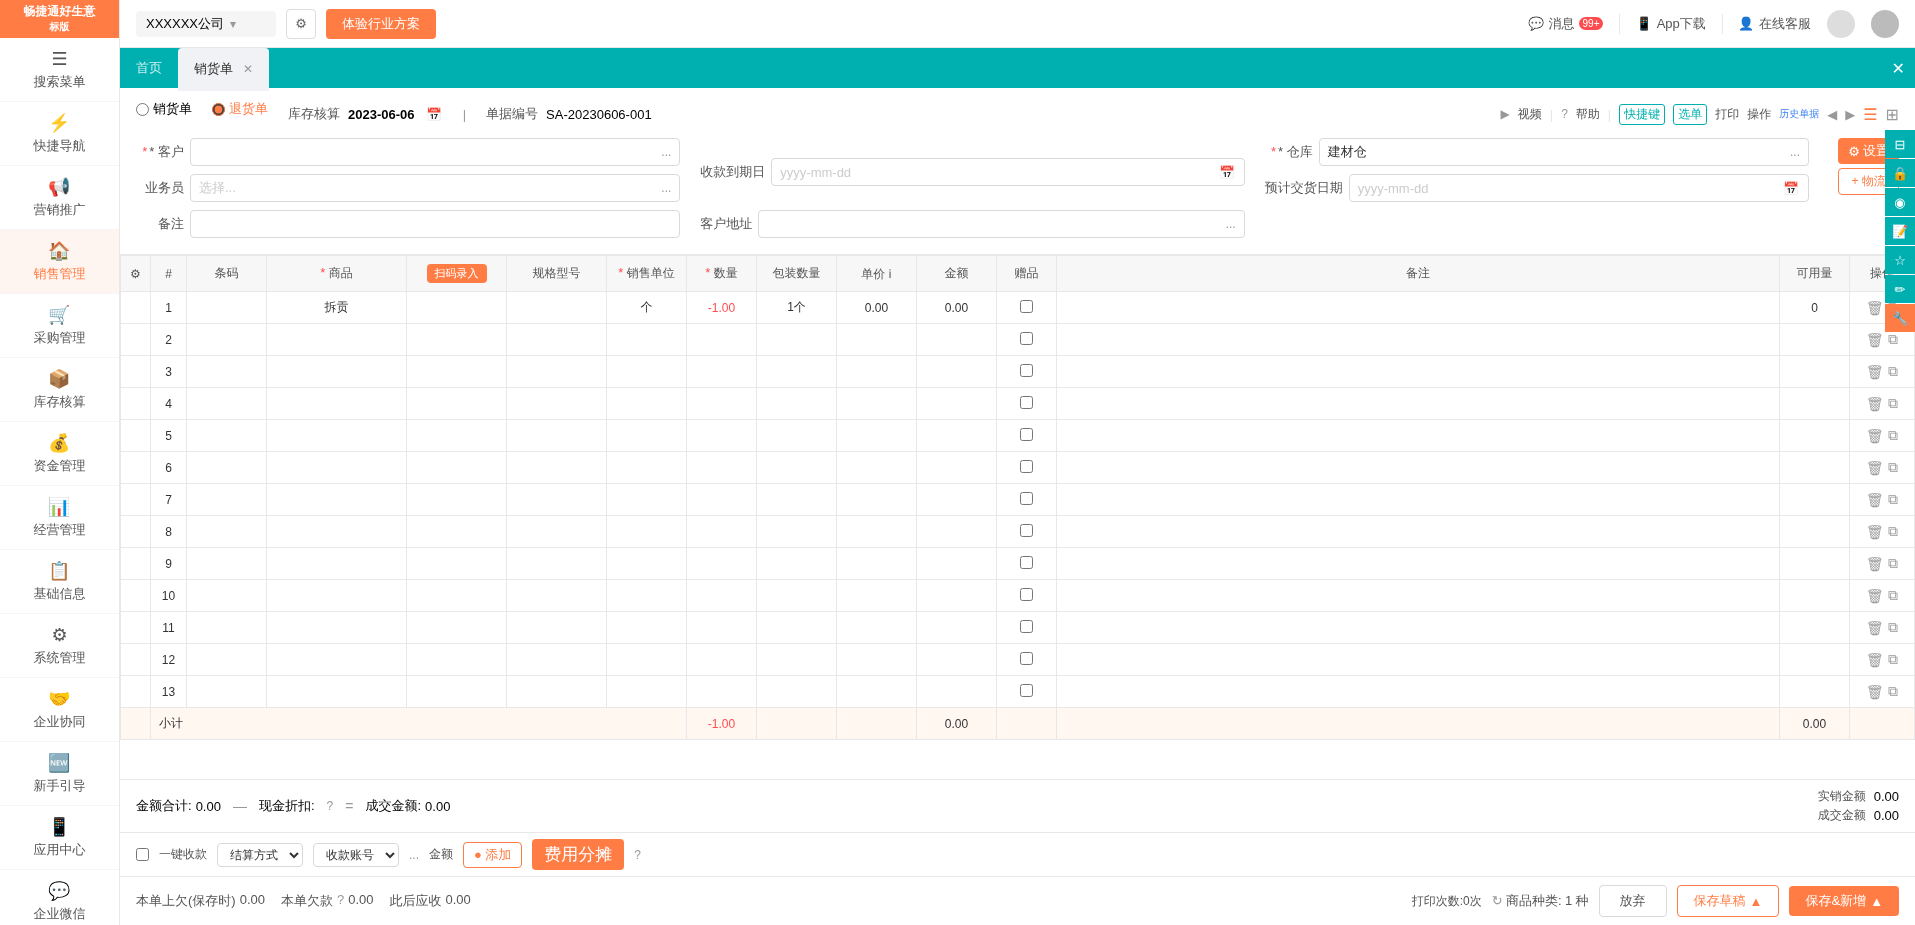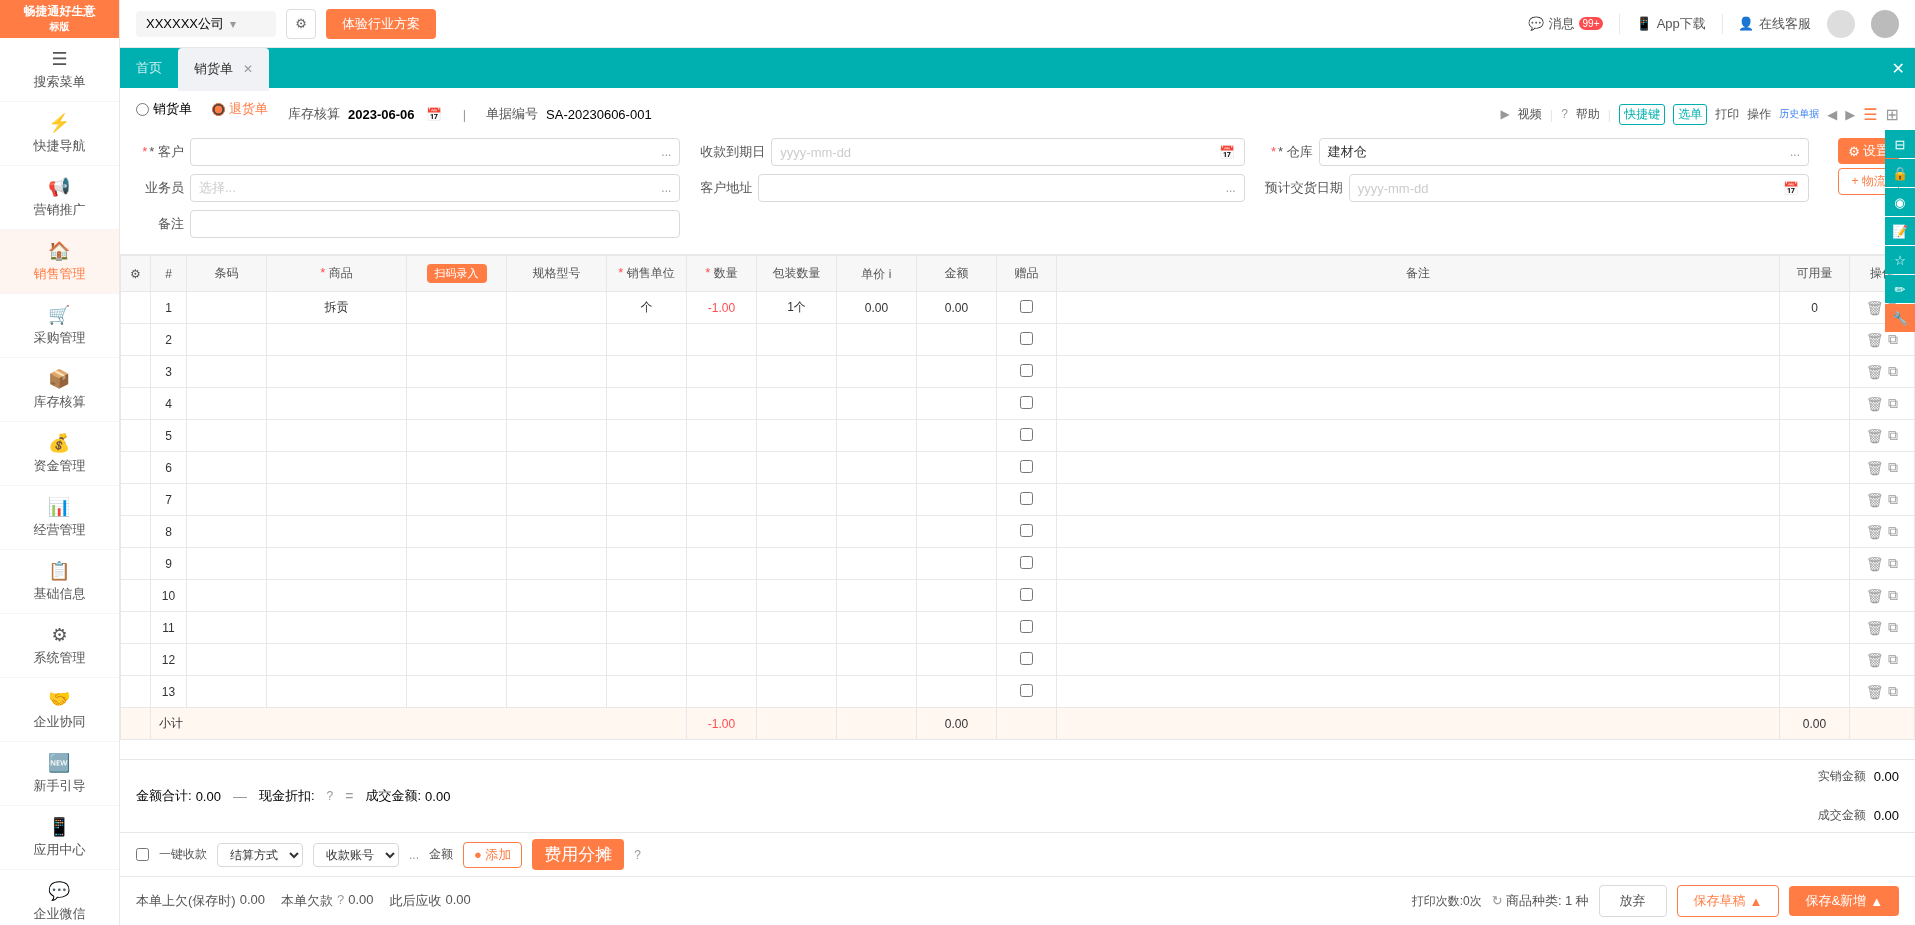--- a/index.html
+++ b/index.html
@@ -392,21 +392,21 @@
           </div>
         </div>
         <div class="field-row">
           <div class="field-group">
             <span class="f-label">备注</span>
             <div class="field-input" style="min-width:280px; flex:1; min-height:28px;"></div>
           </div>
         </div>
       </div>
 
-      <div style="flex:1; display:flex; flex-direction:column; gap:8px;">
+      <div style="flex:1; display:flex; flex-direction:column; gap:24px;margin-top:20px;">
         <div class="field-row">
           <div class="field-group">
             <span class="f-label">收款到期日</span>
             <div class="field-input date-input" style="flex:1;">
               <span style="color:#ccc;">yyyy-mm-dd</span>
               <span class="cal-icon">📅</span>
             </div>
           </div>
         </div>
         <div class="field-row">
@@ -791,21 +791,21 @@
     <span class="equals-sign">=</span>
     <div class="summary-item">
       <span>成交金额:</span>
       <span>0.00</span>
     </div>
     <div style="margin-left:auto; display:flex; flex-direction:column; align-items:flex-end; gap:2px;">
       <div style="display:flex; gap:8px; align-items:center;">
         <span style="color:#555; font-size:12px;">实销金额</span>
         <span style="font-weight:500;">0.00</span>
       </div>
-      <div style="display:flex; gap:8px; align-items:center;margin-top:20px;">
+      <div style="display:flex; gap:8px; align-items:center;">
         <span style="color:#555; font-size:12px;">成交金额</span>
         <span style="font-weight:500;">0.00</span>
       </div>
     </div>
   </div>
 
   <div class="payment-row">
     <input type="checkbox" class="payment-checkbox" style="">
     <span style="font-size:12px; color:#555;">一键收款</span>
     <select class="payment-select">

